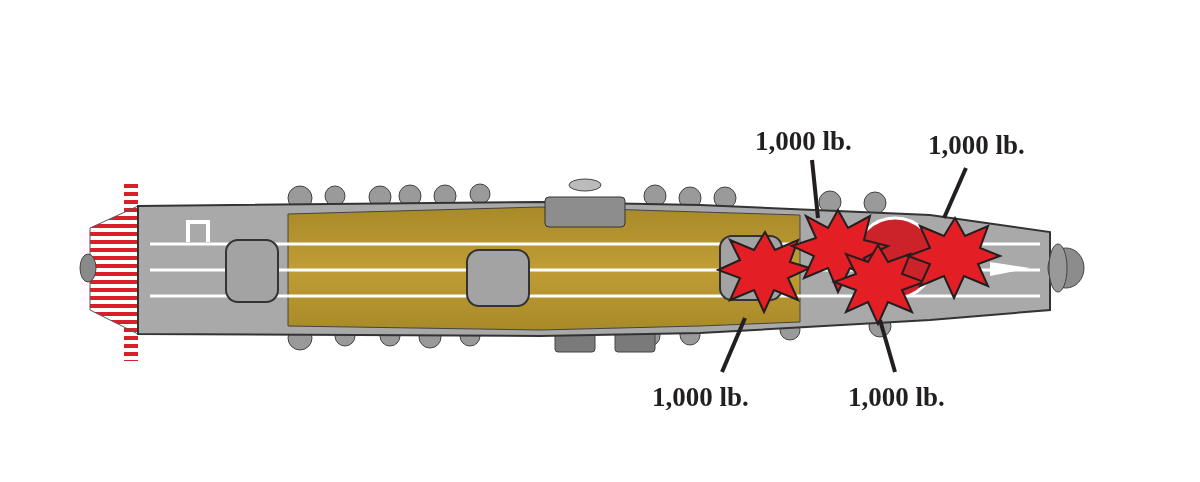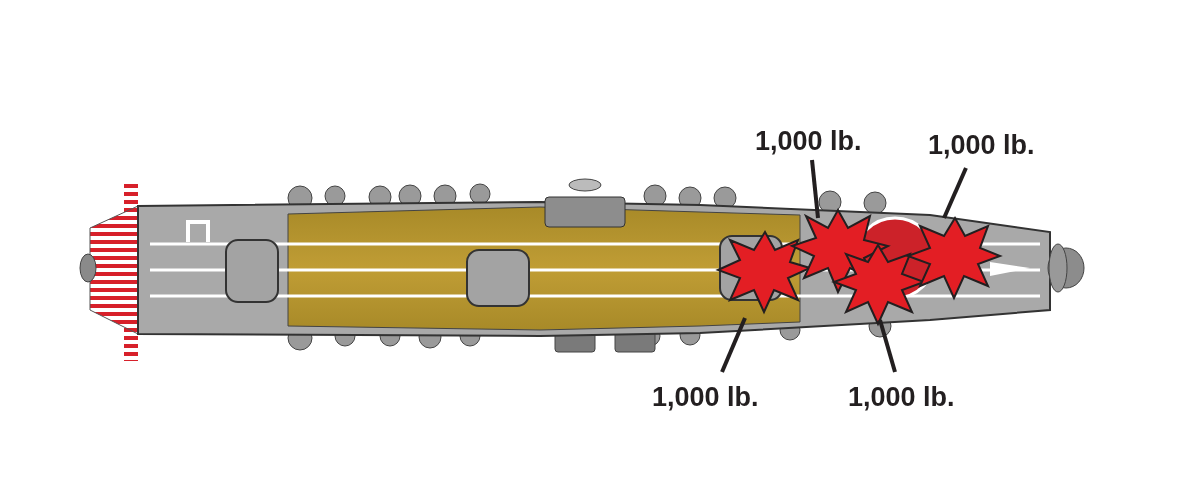--- a/index.html
+++ b/index.html
@@ -1,18 +1,18 @@
 <!DOCTYPE html>
 <html><head>
 <meta charset="utf-8">
 <style>
   html, body { margin:0; padding:0; background:#ffffff; }
   body { width:1200px; height:482px; position:relative; overflow:hidden; font-family:"Liberation Sans", sans-serif; }
   #stage { position:absolute; left:0; top:0; width:1200px; height:482px; }
-  .label { position:absolute; font-family:Liberation Sans, sans-serif; font-weight:bold; font-size:27px; color:#231f20; white-space:nowrap; letter-spacing:0px; }
+  .label { position:absolute; font-family:Liberation Serif, serif; font-weight:bold; font-size:27px; color:#231f20; white-space:nowrap; letter-spacing:0px; }
 </style>
 </head>
 <body>
 
 <div id="stage">
   <svg width="1200" height="482" viewBox="0 0 1200 482" xmlns="http://www.w3.org/2000/svg">
     <defs>
       <pattern id="stripes" width="10" height="8" patternUnits="userSpaceOnUse">
         <rect width="10" height="4" fill="#d7202a"></rect>
         <rect y="4" width="10" height="4" fill="#ffffff"></rect>

